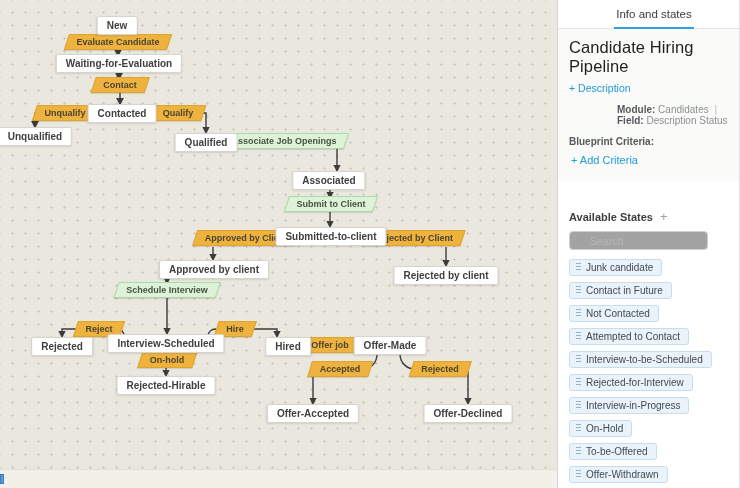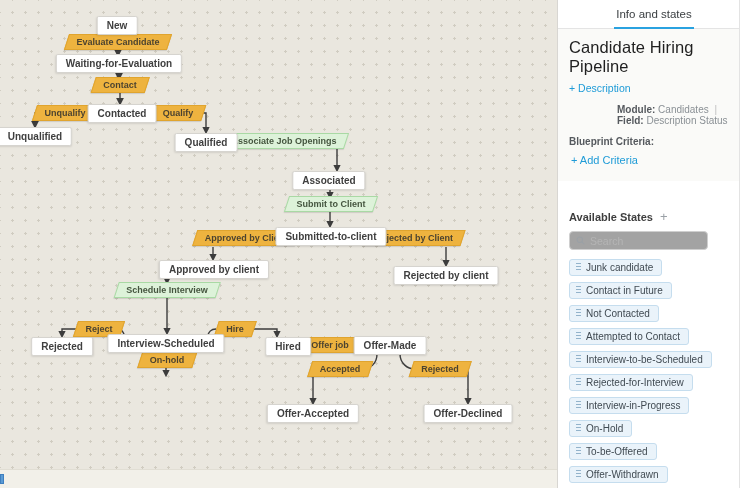--- a/index.html
+++ b/index.html
@@ -116,20 +116,21 @@
     <div class="state" style="left:122px; top:104px;">Contacted</div>
     <div class="state" style="left:35px;  top:127px;">Unqualified</div>
     <div class="state" style="left:206px; top:133px;">Qualified</div>
     <div class="state" style="left:329px; top:171px;">Associated</div>
     <div class="state" style="left:331px; top:227px;">Submitted-to-client</div>
     <div class="state" style="left:214px; top:260px;">Approved by client</div>
     <div class="state" style="left:446px; top:266px;">Rejected by client</div>
     <div class="state" style="left:62px;  top:337px;">Rejected</div>
     <div class="state" style="left:166px; top:334px;">Interview-Scheduled</div>
     <div class="state" style="left:288px; top:337px;">Hired</div>
+    <div class="state" style="left:166px; top:376px;">Rejected-Hirable</div>
     <div class="state" style="left:390px; top:336px;">Offer-Made</div>
     <div class="state" style="left:313px; top:404px;">Offer-Accepted</div>
     <div class="state" style="left:468px; top:404px;">Offer-Declined</div>
 
     <div class="trans yellow" style="left:118px; top:42px;"><span>Evaluate Candidate</span></div>
     <div class="trans yellow" style="left:120px; top:85px;"><span>Contact</span></div>
     <div class="trans yellow" style="left:65px;  top:113px;"><span>Unqualify</span></div>
     <div class="trans yellow" style="left:178px; top:113px;"><span>Qualify</span></div>
     <div class="trans green" style="left:284px; top:141px;"><span>Associate Job Openings</span></div>
     <div class="trans green" style="left:331px; top:204px;"><span>Submit to Client</span></div>

